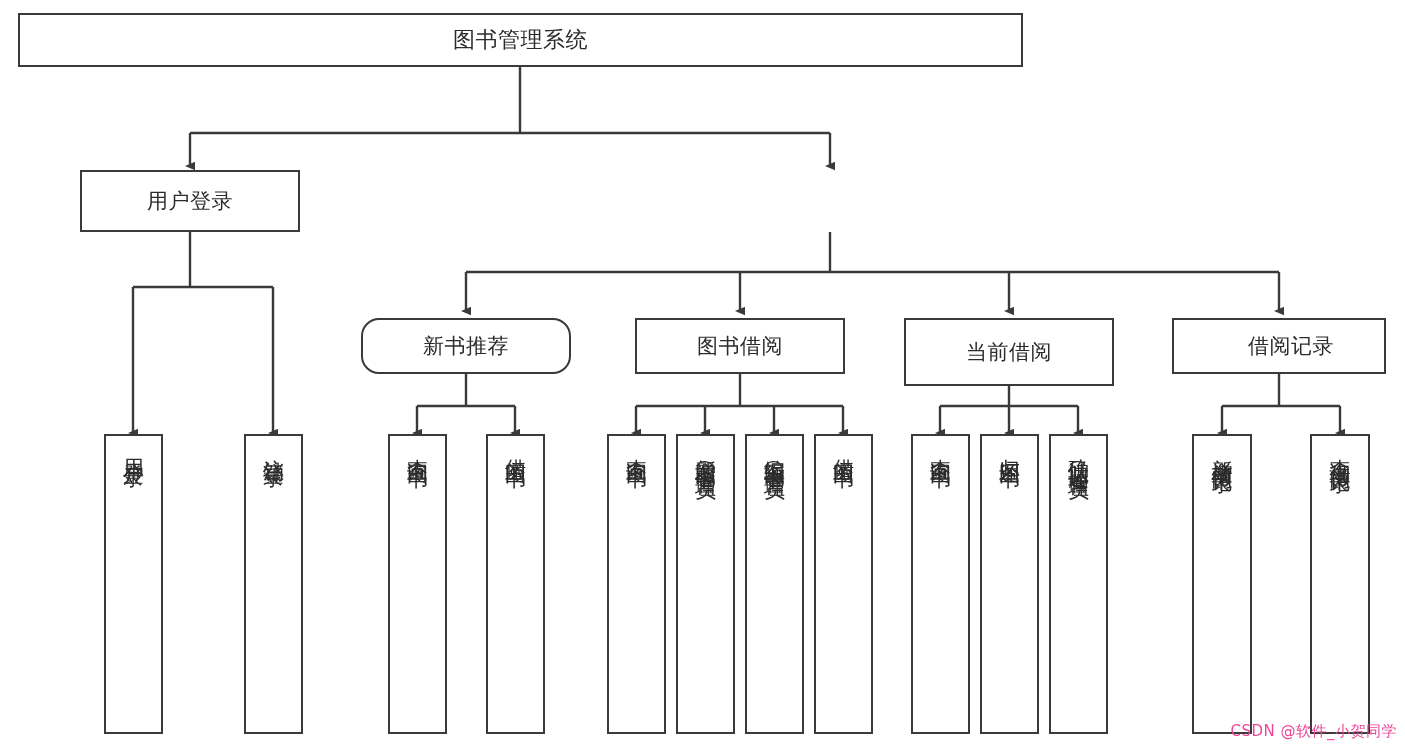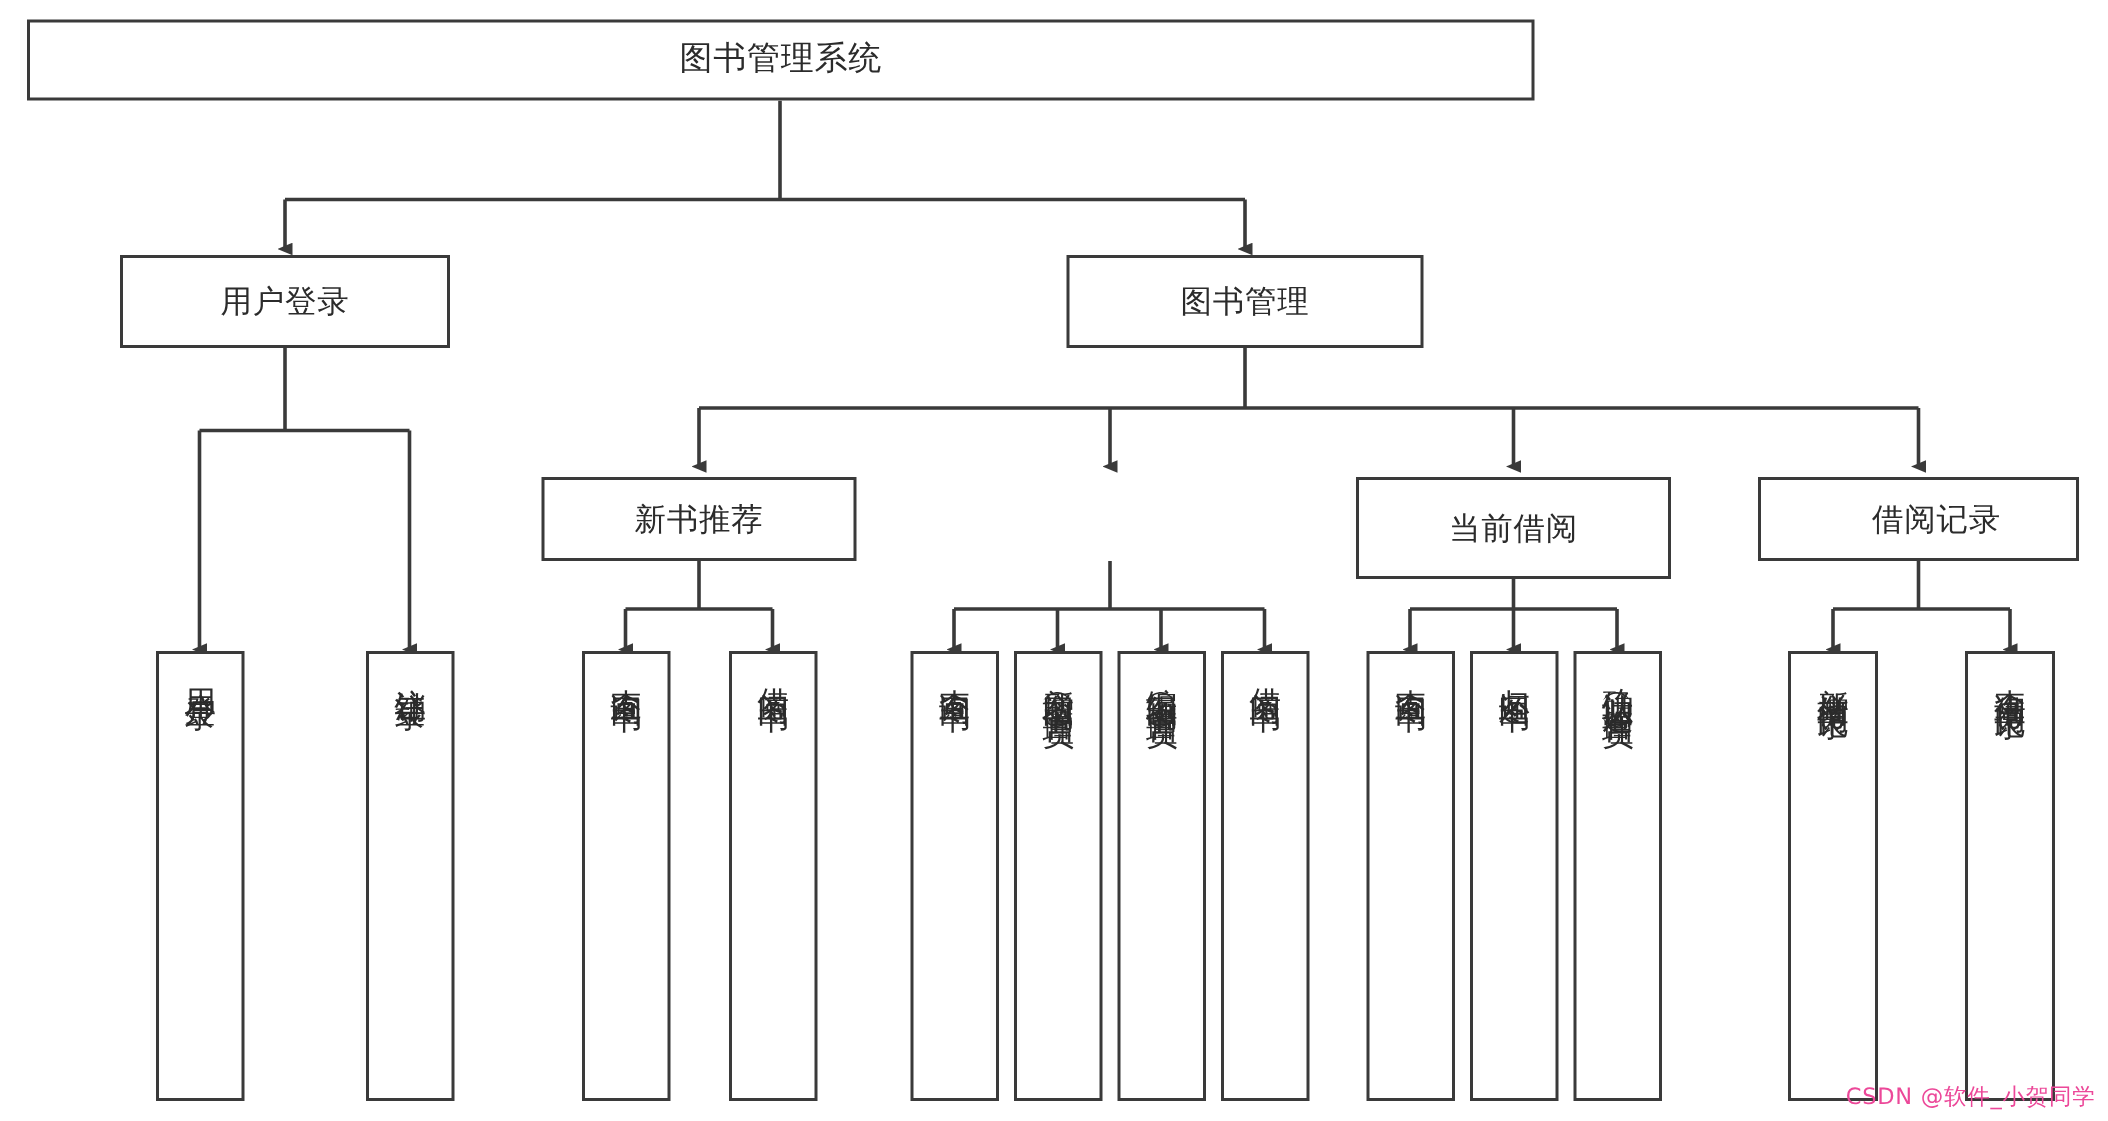--- a/index.html
+++ b/index.html
@@ -131,26 +131,26 @@
     </g>
   </svg>
 
   <div class="node horiz root" style="left:18px; top:13px; width:1005px; height:54px;">
     <span class="label">图书管理系统</span>
   </div>
 
   <div class="node horiz" style="left:80px; top:170px; width:220px; height:62px;">
     <span class="label">用户登录</span>
   </div>
-  <div class="node horiz" style="left:711px; top:170px; width:238px; height:62px;">
-    <span class="label">图书管理</span>
-  </div>
-
-  <div class="node horiz" style="left:361px; top:318px; width:210px; height:56px;">
+
+  <div class="node horiz" style="left:361px; top:318px; width:210px; height:56px;border-radius:18px;">
     <span class="label">新书推荐</span>
+  </div>
+  <div class="node horiz" style="left:635px; top:318px; width:210px; height:56px;">
+    <span class="label">图书借阅</span>
   </div>
   <div class="node horiz" style="left:904px; top:318px; width:210px; height:68px;">
     <span class="label">当前借阅</span>
   </div>
   <div class="node horiz" style="left:1172px; top:318px; width:214px; height:56px;padding-left:24px;">
     <span class="label">借阅记录</span>
   </div>
 
   <div class="node vert" style="left:104px; top:434px; width:59px; height:300px;">
     <span class="label">用户登录</span>

